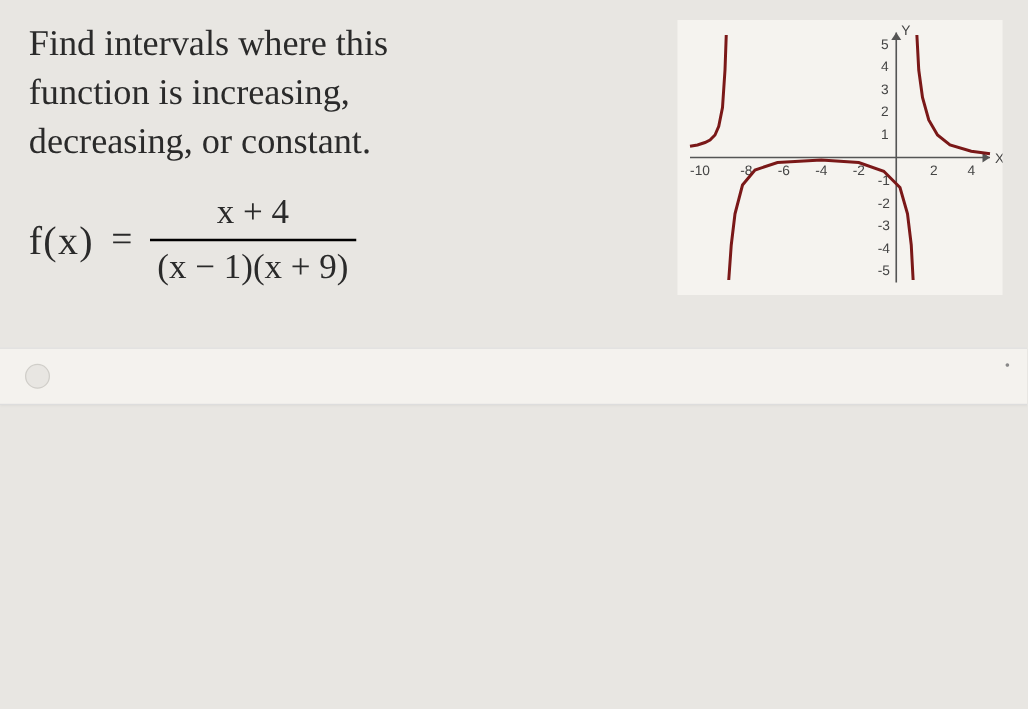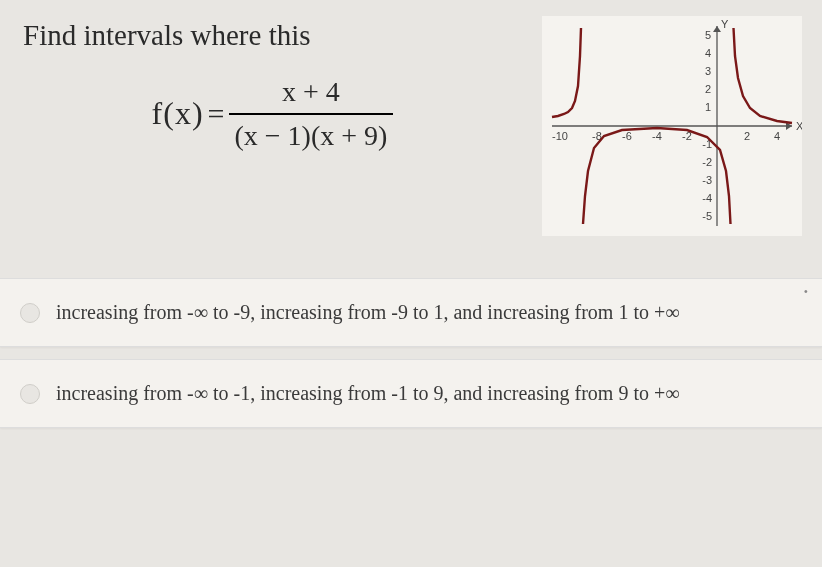--- a/index.html
+++ b/index.html
@@ -20,22 +20,22 @@
       flex: 1;
       font-size: 29px;
       line-height: 1.35;
     }
     .prompt-line { display: block; }
     .formula {
       margin-top: 18px;
       font-size: 32px;
       display: flex;
       align-items: center;
+      gap: 10px;
       font-family: 'Times New Roman', serif;
-      justify-content: center;
     }
     .formula .lhs { letter-spacing: 1px; }
     .fraction {
       display: inline-flex;
       flex-direction: column;
       align-items: center;
       font-size: 28px;
     }
     .fraction .num { padding: 0 6px 2px 6px; }
     .fraction .den {
@@ -82,20 +82,22 @@
       font-size: 12px;
       color: #888;
     }
   </style>
 </head>
 <body>
 
 <div class="top-section">
   <div class="problem-text">
     <span class="prompt-line">Find intervals where this</span>
+    <span class="prompt-line">function is increasing,</span>
+    <span class="prompt-line">decreasing, or constant.</span>
 
     <div class="formula">
       <span class="lhs">f(x)</span>
       <span class="eq">=</span>
       <span class="fraction">
         <span class="num">x + 4</span>
         <span class="den">(x − 1)(x + 9)</span>
       </span>
     </div>
   </div>
@@ -139,19 +141,15 @@
         <path d="M 41,208 L 43,180 L 46,155 L 52,132 L 62,120 L 80,114 L 115,112 L 145,114 L 165,121 L 178,134 L 184,155 L 187,180 L 188.5,208"></path>
 
         <path d="M 191.5,12 L 193,40 L 196,62 L 201,80 L 208,92 L 218,100 L 235,105 L 250,107"></path>
       </g>
     </svg>
   </div>
 </div>
 
 <div class="answers">
   <div class="answer-option">
-    <span>increasing from -∞ to -9, increasing from -9 to 1, and increasing from 1 to +∞</span>
     <span class="dot-bullet">•</span>
-  </div>
-  <div class="answer-option">
-    <span>increasing from -∞ to -1, increasing from -1 to 9, and increasing from 9 to +∞</span>
   </div>
 </div>
 
 </body></html>

